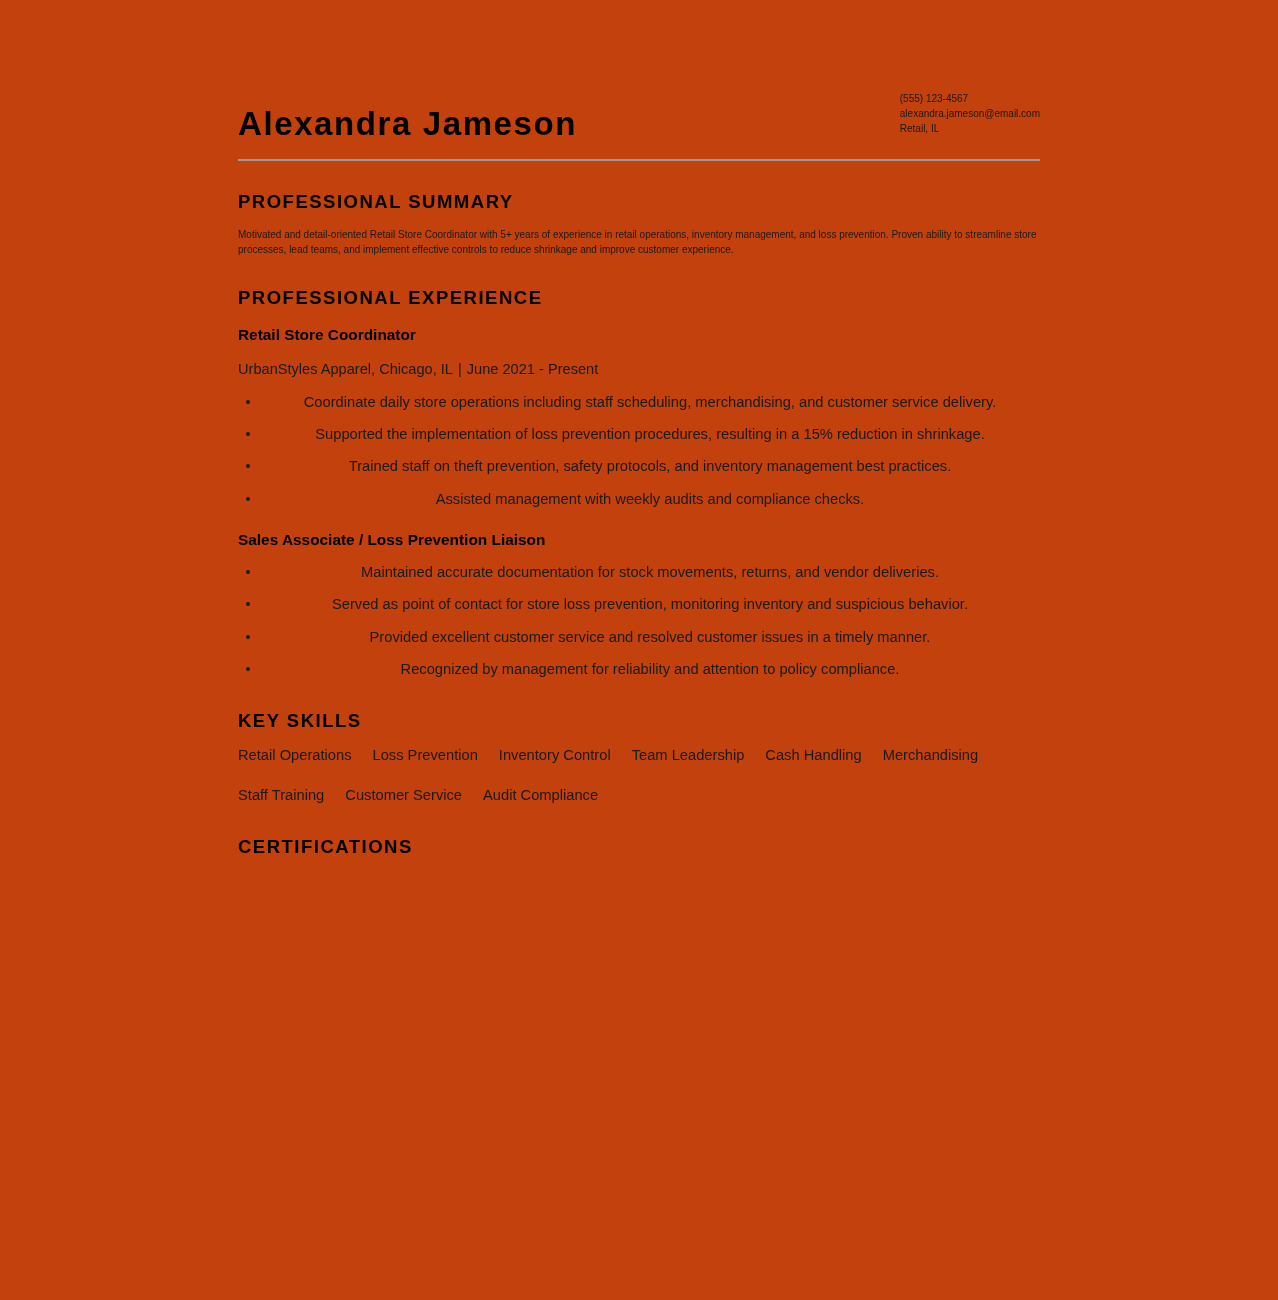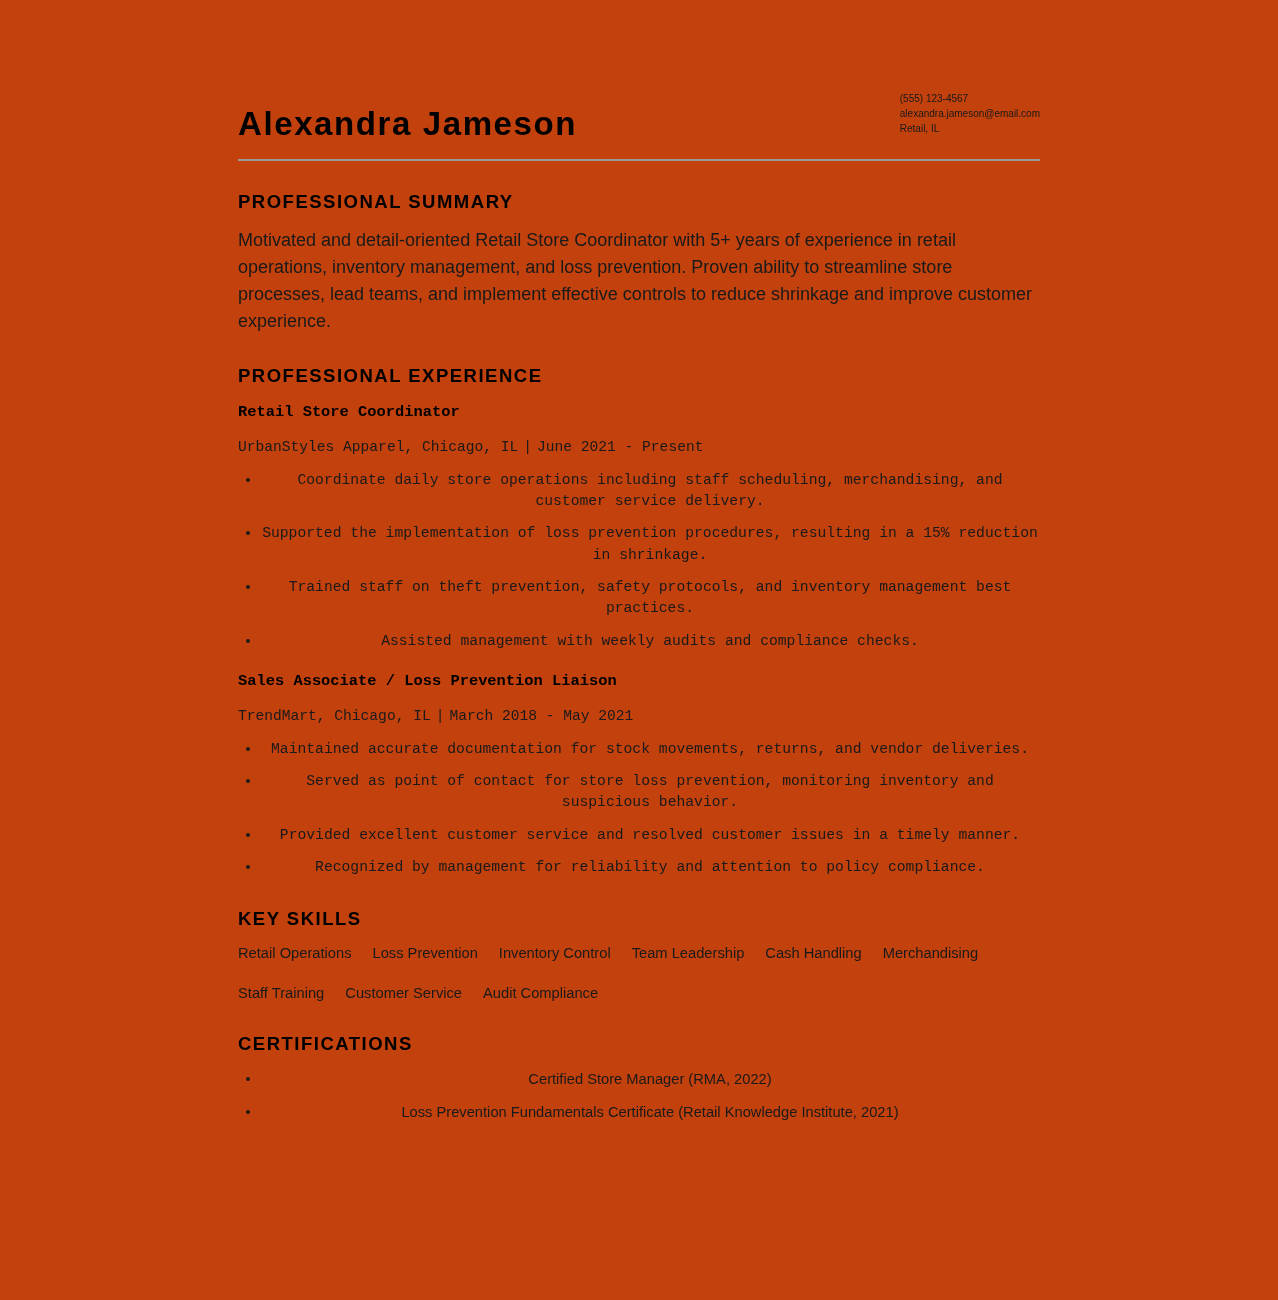--- a/index.html
+++ b/index.html
@@ -65,28 +65,28 @@
   .section-title {
     font-size: 18.5px;
     font-weight: bold;
     letter-spacing: 1.5px;
     color: #000000;
     text-transform: uppercase;
     margin-bottom: 14px;
   }
 
   .summary {
-    font-size: 18px;
+    font-size: 10px;
     line-height: 1.5;
     color: #1a1a1a;
     max-width: 800px;
   }
 
   
-  .job { margin-bottom: 4px; font-family: Liberation Mono, monospace; }
+  .job { margin-bottom: 4px; }
   .job + .job { margin-top: 18px; }
 
   .job-title {
     font-size: 15.4px;
     font-weight: bold;
     color: #000000;
     line-height: 1.5;
   }
 
   .job-meta {
@@ -178,23 +178,20 @@
         <ul class="bullets">
           <li>Coordinate daily store operations including staff scheduling, merchandising, and customer service delivery.</li>
           <li>Supported the implementation of loss prevention procedures, resulting in a 15% reduction in shrinkage.</li>
           <li>Trained staff on theft prevention, safety protocols, and inventory management best practices.</li>
           <li>Assisted management with weekly audits and compliance checks.</li>
         </ul>
       </div>
 
       <div class="job">
         <div class="job-title">Sales Associate / Loss Prevention Liaison</div>
-        <div class="job-meta">
-          <span>TrendMart, Chicago, IL</span><span class="sep">|</span><span>March 2018 - May 2021</span>
-        </div>
         <ul class="bullets">
           <li>Maintained accurate documentation for stock movements, returns, and vendor deliveries.</li>
           <li>Served as point of contact for store loss prevention, monitoring inventory and suspicious behavior.</li>
           <li>Provided excellent customer service and resolved customer issues in a timely manner.</li>
           <li>Recognized by management for reliability and attention to policy compliance.</li>
         </ul>
       </div>
     </div>
 
 
@@ -208,20 +205,16 @@
         <span class="skill">Cash Handling</span>
         <span class="skill">Merchandising</span>
         <span class="skill">Staff Training</span>
         <span class="skill">Customer Service</span>
         <span class="skill">Audit Compliance</span>
       </div>
     </div>
 
     <div class="section">
       <div class="section-title">CERTIFICATIONS</div>
-      <ul class="bullets">
-        <li>Certified Store Manager (RMA, 2022)</li>
-        <li>Loss Prevention Fundamentals Certificate (Retail Knowledge Institute, 2021)</li>
-      </ul>
     </div>
 
   </div>
 </div>
 
 </body></html>

